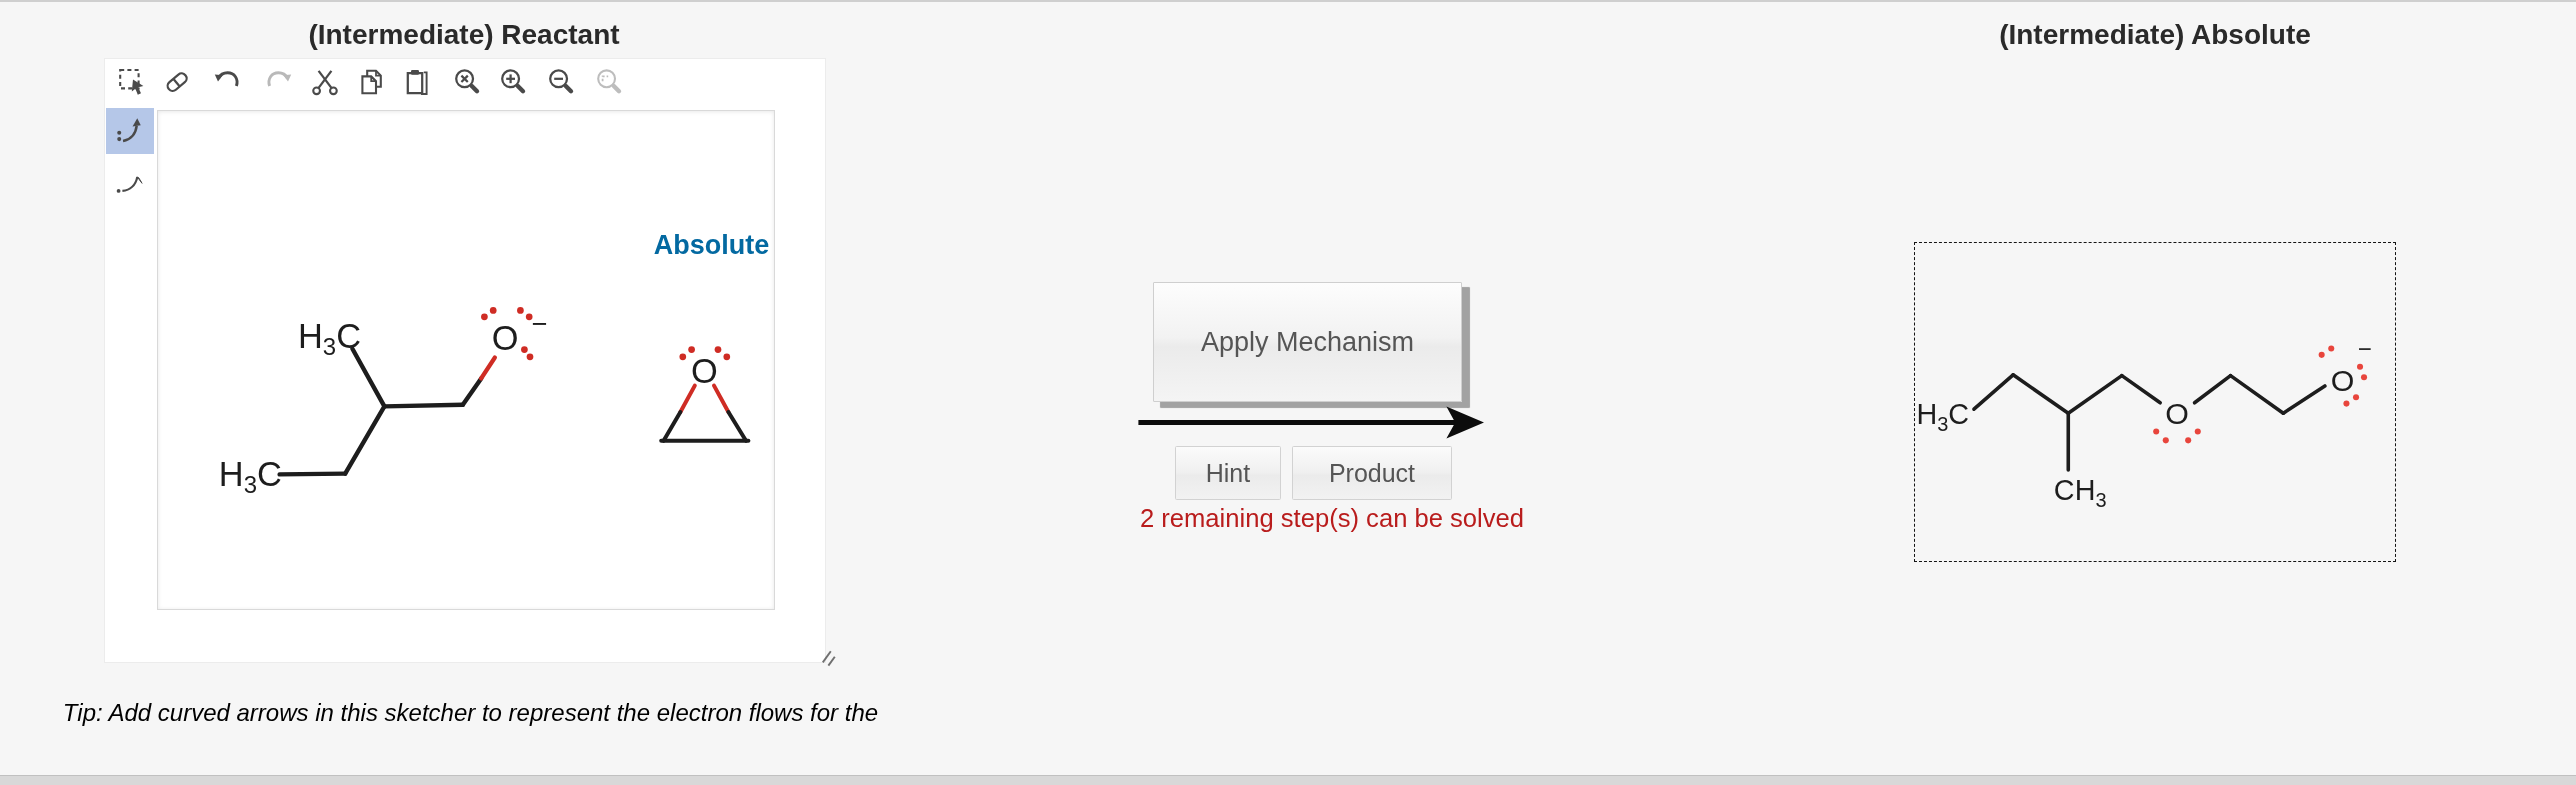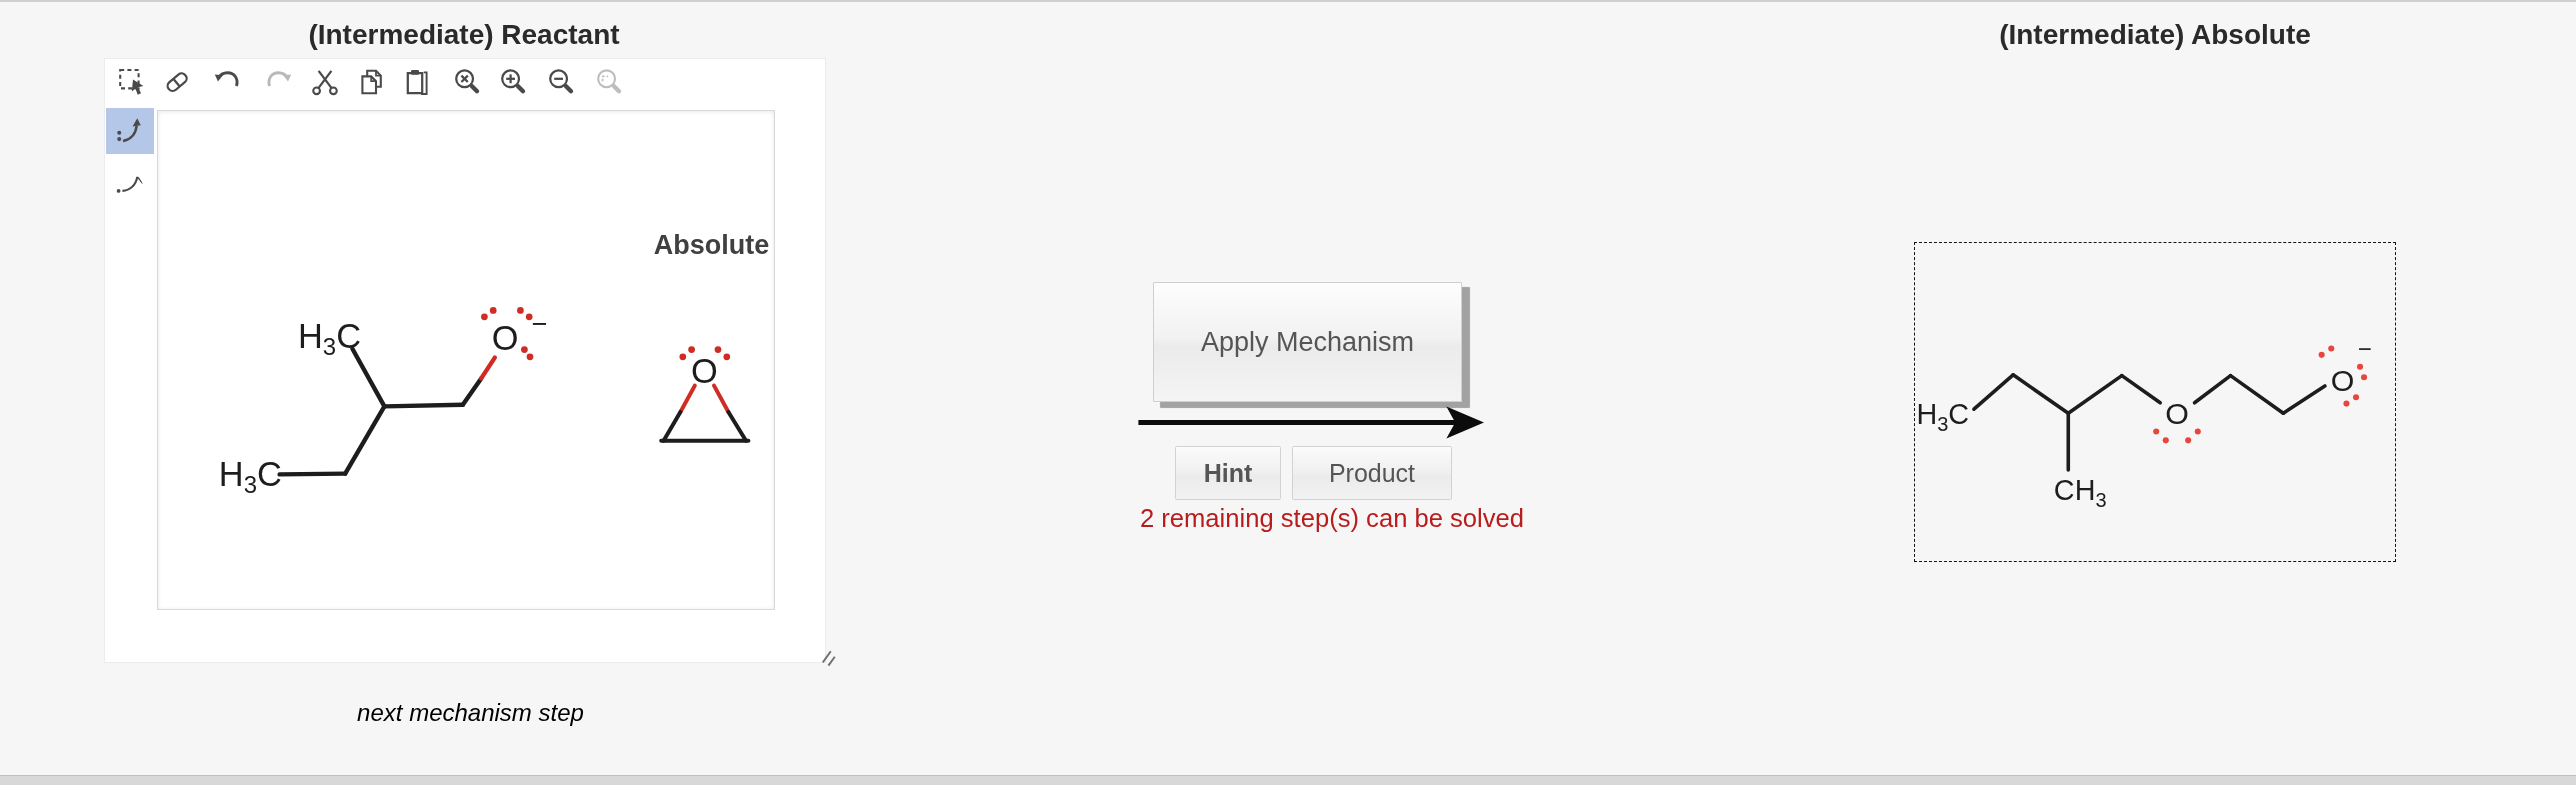--- a/index.html
+++ b/index.html
@@ -9,30 +9,30 @@
   .panel-title{position:absolute;top:19px;font-size:28px;font-weight:bold;color:#2a2a2a;text-align:center;}
   .reactant-title{left:104px;width:720px;}
   .product-title{left:1914px;width:482px;}
 
   
   .sketcher{position:absolute;left:104px;top:58px;width:722px;height:605px;background:#ffffff;border:0.8px solid #ececec;box-sizing:border-box;}
   .tool-btn{position:absolute;top:5.6px;width:35px;height:37px;background:transparent;border:none;padding:1.6px;cursor:pointer;}
   .side-tool{position:absolute;left:0.8px;width:48px;height:46px;background:#ffffff;border:none;padding:4.8px;cursor:pointer;}
   .side-tool.selected{background:#b5c7e8;}
   .canvas{position:absolute;left:52px;top:51px;width:616px;height:498px;background:#ffffff;border:0.8px solid #d9d9d9;box-shadow:inset 0 0.8px 4px rgba(0,0,0,0.10);box-sizing:content-box;}
-  .stereo-flag{position:absolute;top:119px;right:4.8px;font-size:27px;font-weight:600;color:#404040;}
+  .stereo-flag{position:absolute;top:119px;right:4.8px;font-size:27px;font-weight:600;color:#0369a1;}
   .mol-svg{position:absolute;left:0;top:0;}
   .mol-svg text{font-family:"Liberation Sans",sans-serif;fill:#1d1d1d;}
   .resize-grip{position:absolute;left:818px;top:648px;width:22.4px;height:22.4px;cursor:nwse-resize;}
 
   
   .apply-btn{position:absolute;left:1153px;top:282px;width:309px;height:120px;font-family:"Liberation Sans",sans-serif;font-size:27px;color:#555;background:linear-gradient(180deg,#fdfdfd 0%,#f2f2f2 46%,#ebebeb 54%,#f4f4f4 100%);border:0.8px solid #cfcfcf;border-radius:1px;box-shadow:7.2px 5.6px 0.8px #a2a2a2;cursor:pointer;}
   .reaction-arrow{position:absolute;left:1132px;top:400px;}
   .small-btn{position:absolute;top:446px;height:54px;font-family:"Liberation Sans",sans-serif;font-size:25px;color:#555;background:linear-gradient(180deg,#fbfbfb 0%,#f0f0f0 48%,#ebebeb 55%,#f2f2f2 100%);border:0.8px solid #d2d2d2;border-radius:1.6px;cursor:pointer;}
-  .hint-btn{left:1175px;width:106px;font-weight:bold;}
+  .hint-btn{left:1175px;width:106px;}
   .solution-btn{left:1292px;width:160px;}
   .status-text{position:absolute;left:1120px;top:504px;width:424px;text-align:center;font-size:25.6px;color:#b91c1c;}
 
   
   .product-box{position:absolute;left:1914px;top:242px;width:482px;height:320px;border:1.6px dashed #151515;box-sizing:border-box;}
 
   .tip{position:absolute;left:28px;top:698px;width:885px;text-align:center;font-style:italic;font-size:24px;line-height:30px;color:#000;}
 </style>
 </head>
 <body>
@@ -226,17 +226,17 @@
         <circle cx="2915" cy="436" r="3.8"></circle>
       <circle cx="2951" cy="459" r="3.8"></circle>
         <circle cx="2956" cy="472" r="3.8"></circle>
       <circle cx="2934" cy="505" r="3.8"></circle>
         <circle cx="2946" cy="497" r="3.8"></circle>
     </g>
   </g>
 </svg>
 
 <div class="tip">
-  <div>next mechanism step</div>
+  <div>Tip: Add curved arrows in this sketcher to represent the electron flows for the</div>
 </div>
 
 <div class="bottom-bar"></div>
 
 
 </body></html>

